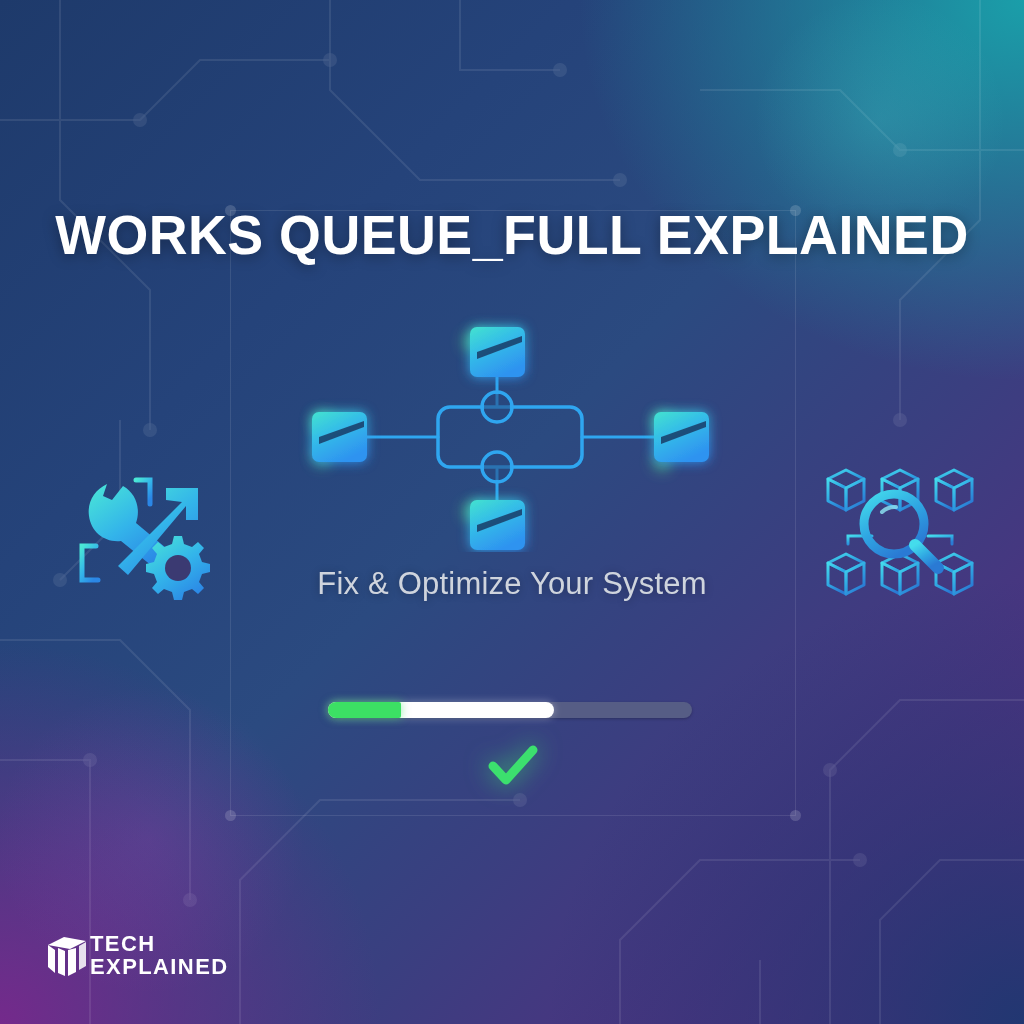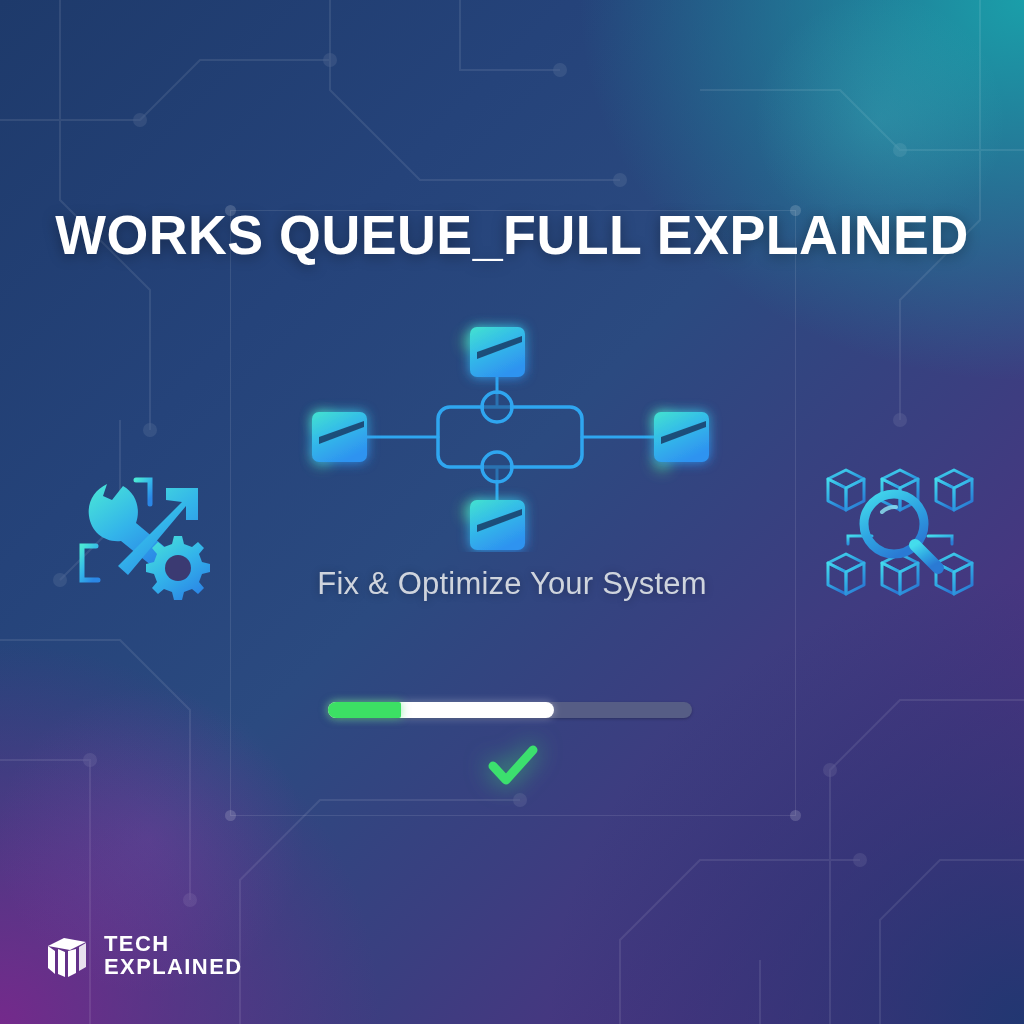--- a/index.html
+++ b/index.html
@@ -101,21 +101,21 @@
 
   
   .check {
     position:absolute; left:487px; top:742px; width:52px; height:46px;
     filter:drop-shadow(0 0 12px rgba(60,224,110,0.75));
   }
 
   
   .brand {
     position:absolute; left:44px; top:932px;
-    display:flex; align-items:flex-end; gap:14px;
+    display:flex; align-items:flex-start; 
   }
   .brand-mark { width:46px; height:46px; flex:none; }
   .brand-text {
     color:#ffffff;
     font-size:22px;
     font-weight:bold;
     line-height:1.06;
     letter-spacing:1.4px;
   }
   .brand-text span { display:block; }

